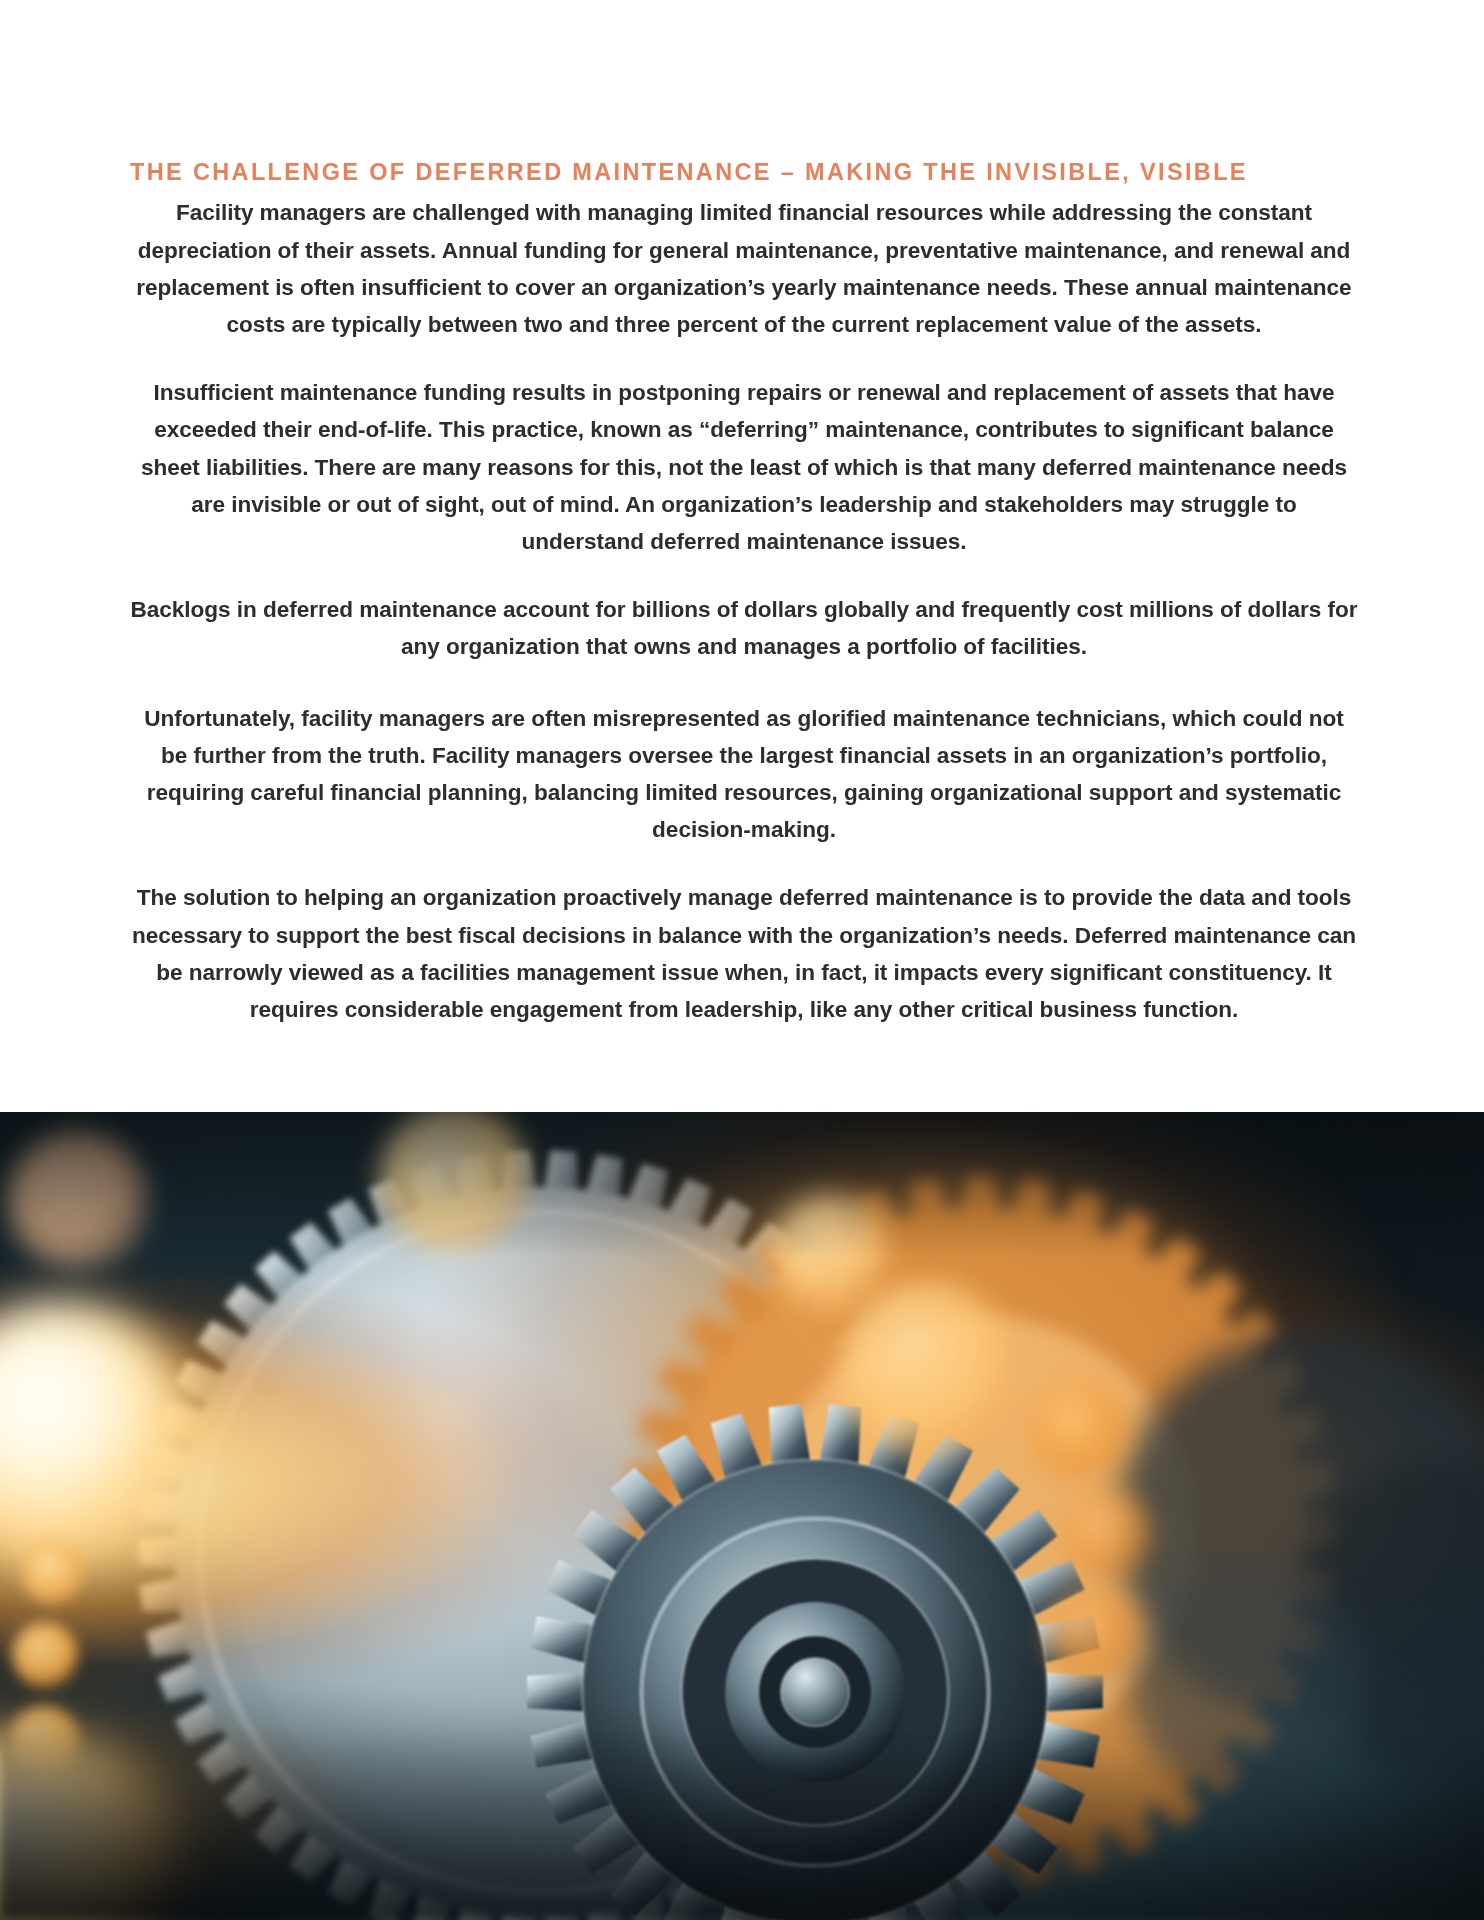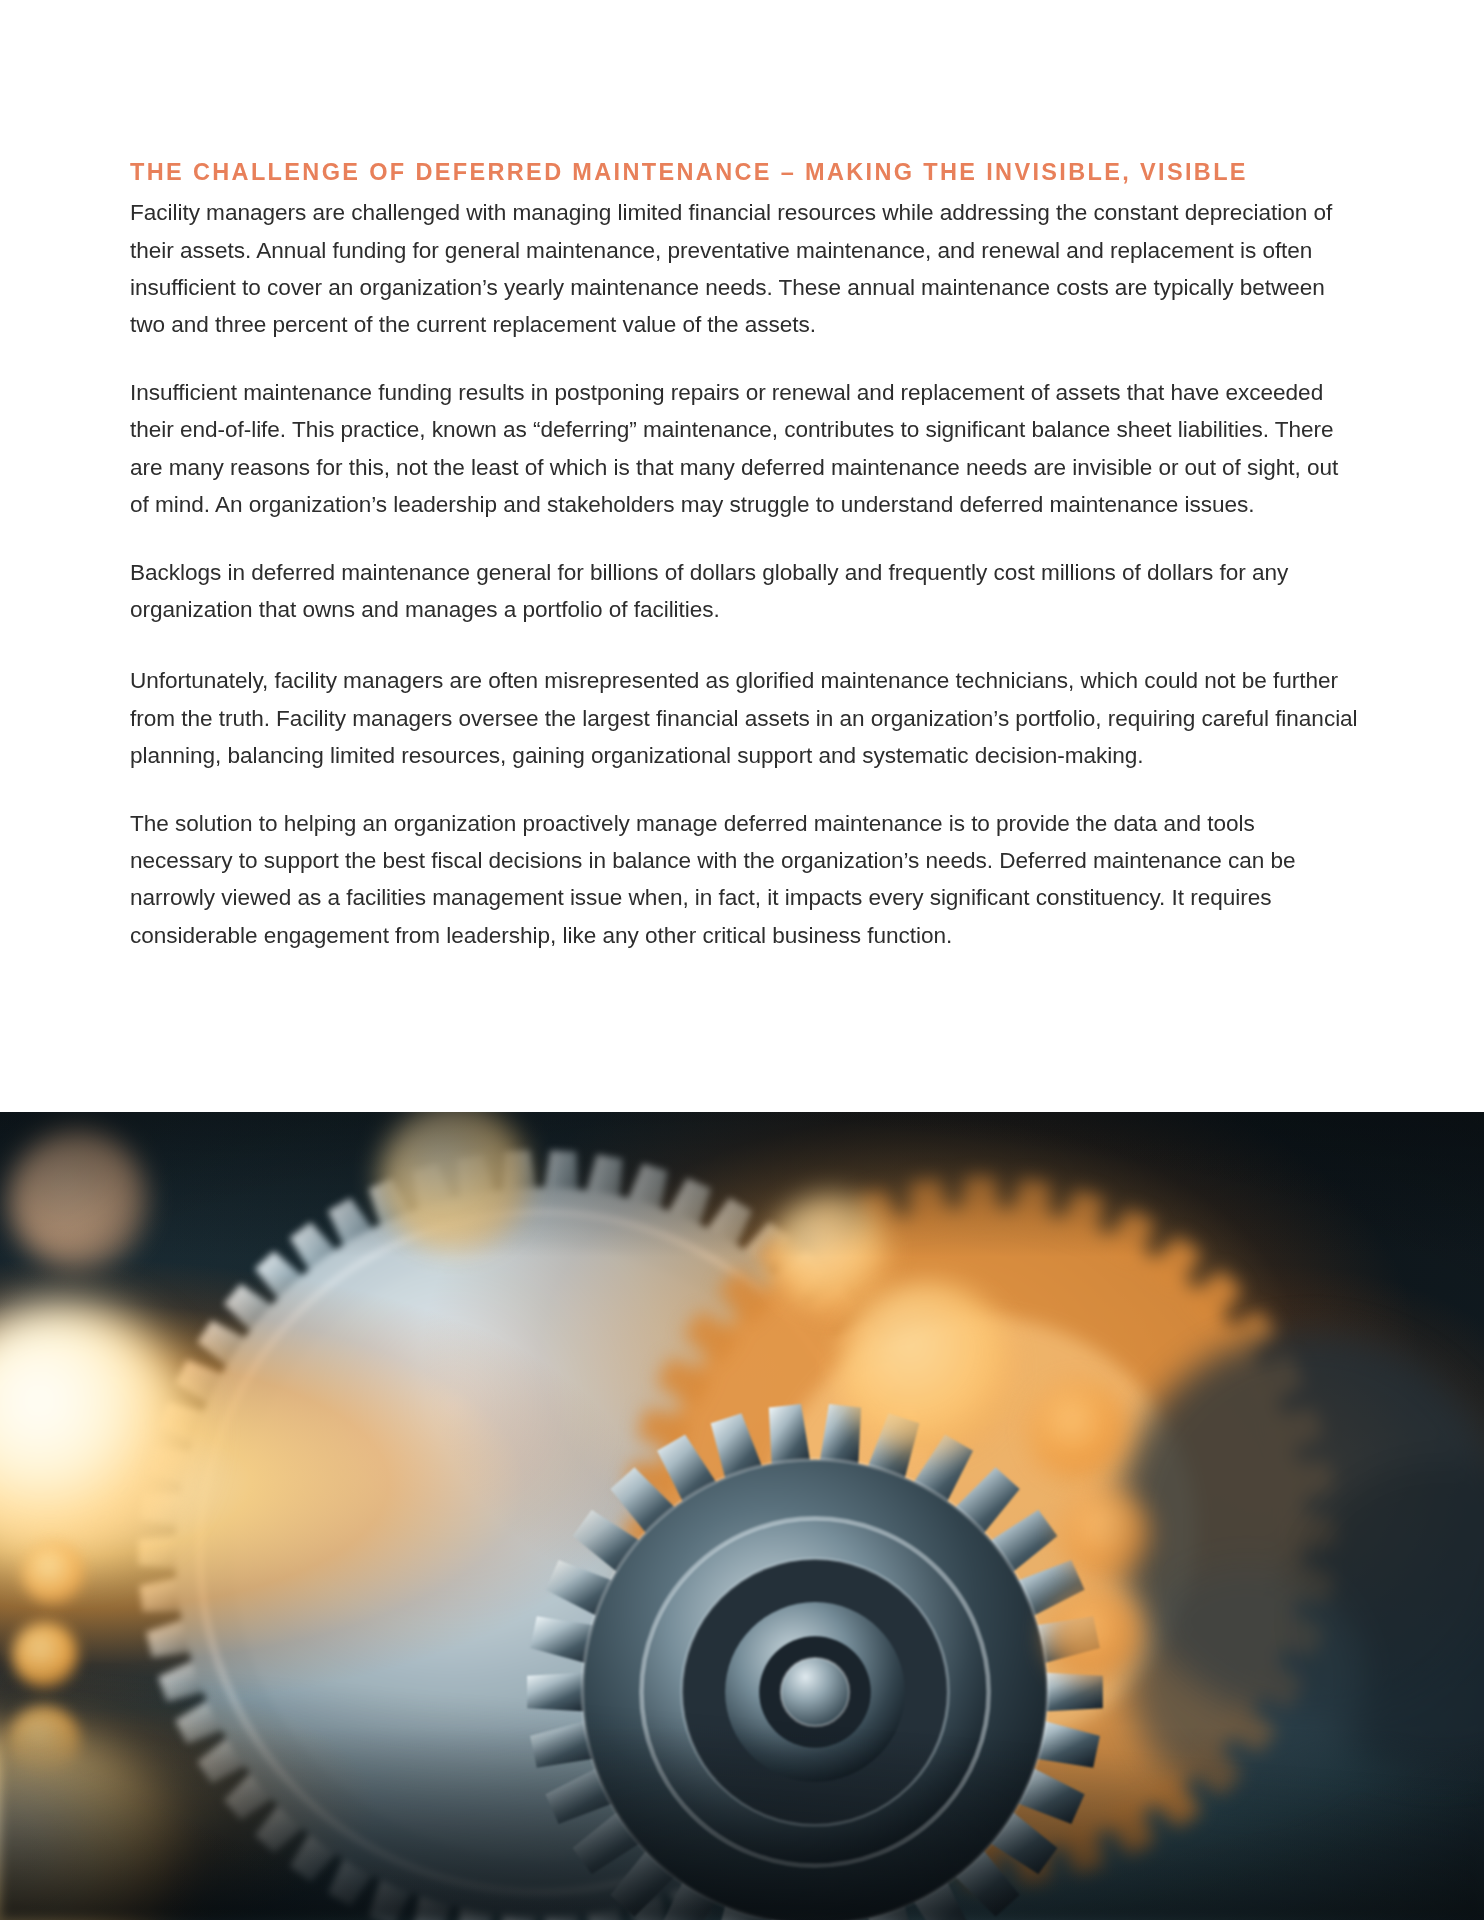--- a/index.html
+++ b/index.html
@@ -36,26 +36,26 @@
     letter-spacing: 2.35px;
     line-height: 1.25;
     text-transform: uppercase;
     margin: 0 0 7px 0;
     white-space: nowrap;
   }
 
   .body-par {
     color: #2d2d2d;
     font-family: "Liberation Sans", sans-serif;
-    font-weight: normal;
+    font-weight: bold;
     font-size: 22.6px;
     line-height: 37.2px;
     letter-spacing: -0.05px;
     margin: 0 0 31px 0;
-    text-align: left;
+    text-align: center;
   }
 
   .body-par.tight {
     margin-bottom: 4px;
   }
 
   .body-par.gap-lg {
     margin-bottom: 34px;
   }
 
@@ -129,21 +129,21 @@
 <div class="page">
 
   <div class="content">
 
     <h2 class="section-heading">THE CHALLENGE OF DEFERRED MAINTENANCE – MAKING THE INVISIBLE, VISIBLE</h2>
 
     <p class="body-par">Facility managers are challenged with managing limited financial resources while addressing the constant depreciation of their assets. Annual funding for general maintenance, preventative maintenance, and renewal and replacement is often insufficient to cover an organization’s yearly maintenance needs. These annual maintenance costs are typically between two and three percent of the current replacement value of the assets.</p>
 
     <p class="body-par">Insufficient maintenance funding results in postponing repairs or renewal and replacement of assets that have exceeded their end-of-life. This practice, known as “deferring” maintenance, contributes to significant balance sheet liabilities. There are many reasons for this, not the least of which is that many deferred maintenance needs are invisible or out of sight, out of mind. An organization’s leadership and stakeholders may struggle to understand deferred maintenance issues.</p>
 
-    <p class="body-par gap-lg">Backlogs in deferred maintenance general for billions of dollars globally and frequently cost millions of dollars for any organization that owns and manages a portfolio of facilities.</p>
+    <p class="body-par gap-lg">Backlogs in deferred maintenance account for billions of dollars globally and frequently cost millions of dollars for any organization that owns and manages a portfolio of facilities.</p>
 
 
     <p class="body-par">Unfortunately, facility managers are often misrepresented as glorified maintenance technicians, which could not be further from the truth. Facility managers oversee the largest financial assets in an organization’s portfolio, requiring careful financial planning, balancing limited resources, gaining organizational support and systematic decision-making.</p>
 
     <p class="body-par tight">The solution to helping an organization proactively manage deferred maintenance is to provide the data and tools necessary to support the best fiscal decisions in balance with the organization’s needs. Deferred maintenance can be narrowly viewed as a facilities management issue when, in fact, it impacts every significant constituency. It requires considerable engagement from leadership, like any other critical business function.</p>
 
   </div>
 
   <div class="photo">
 

